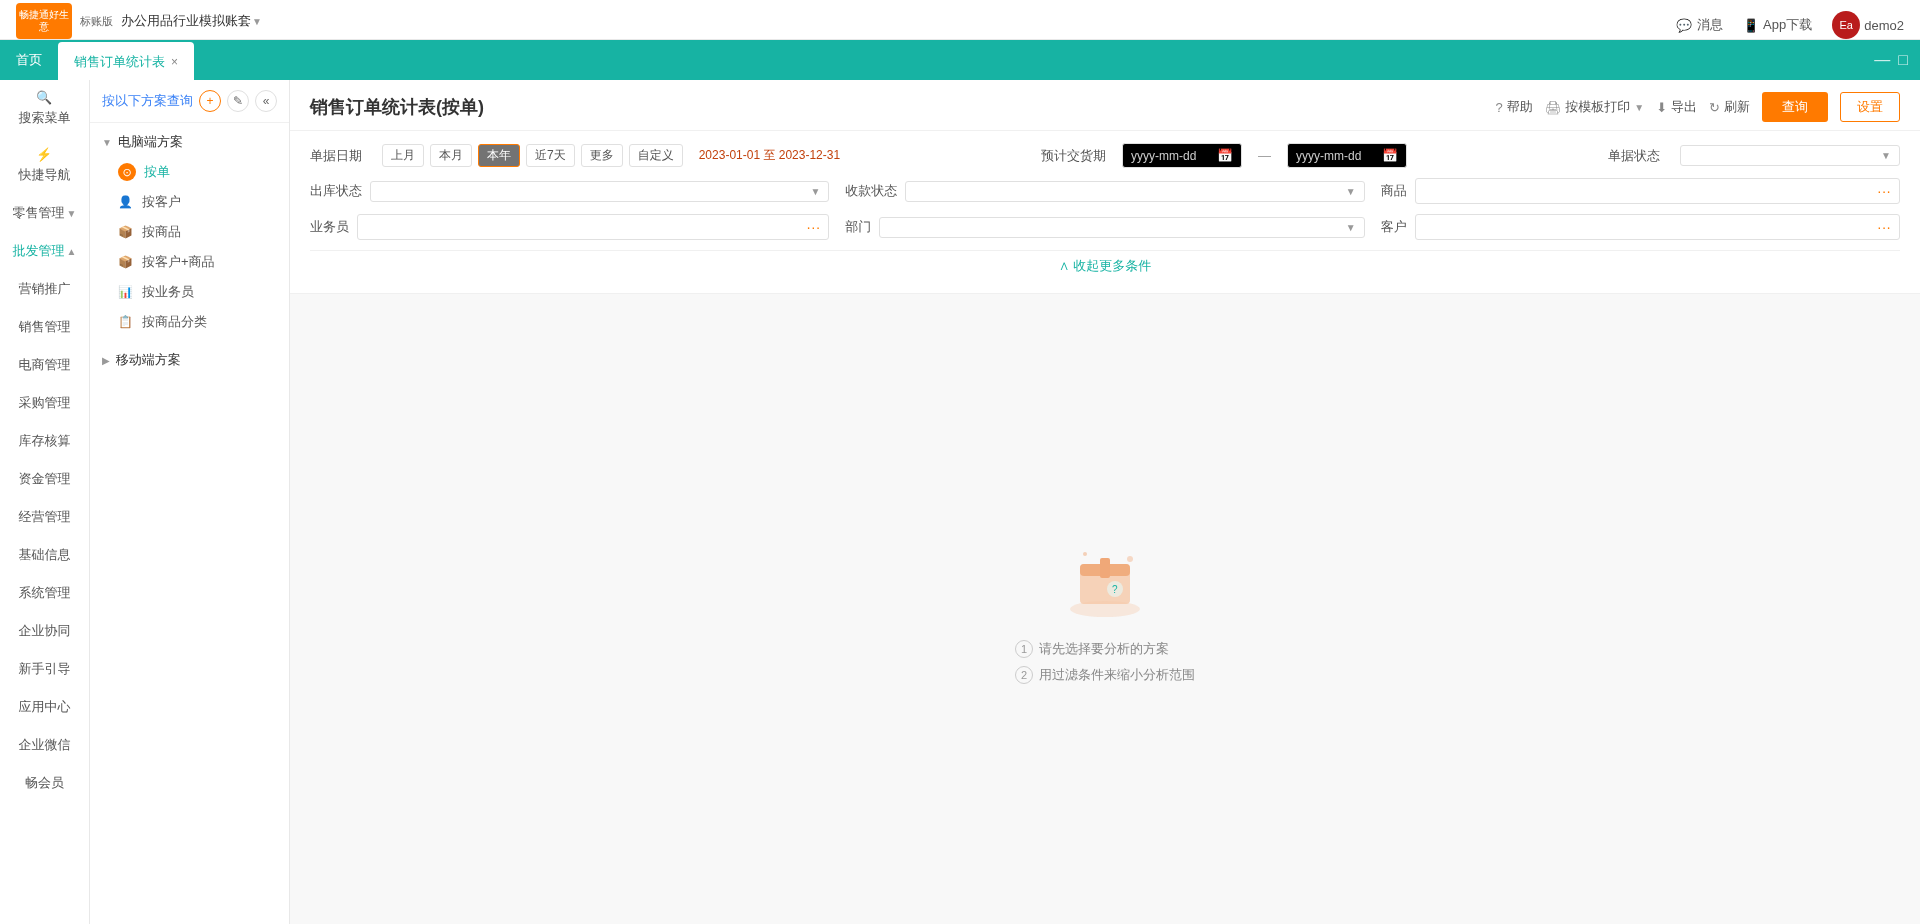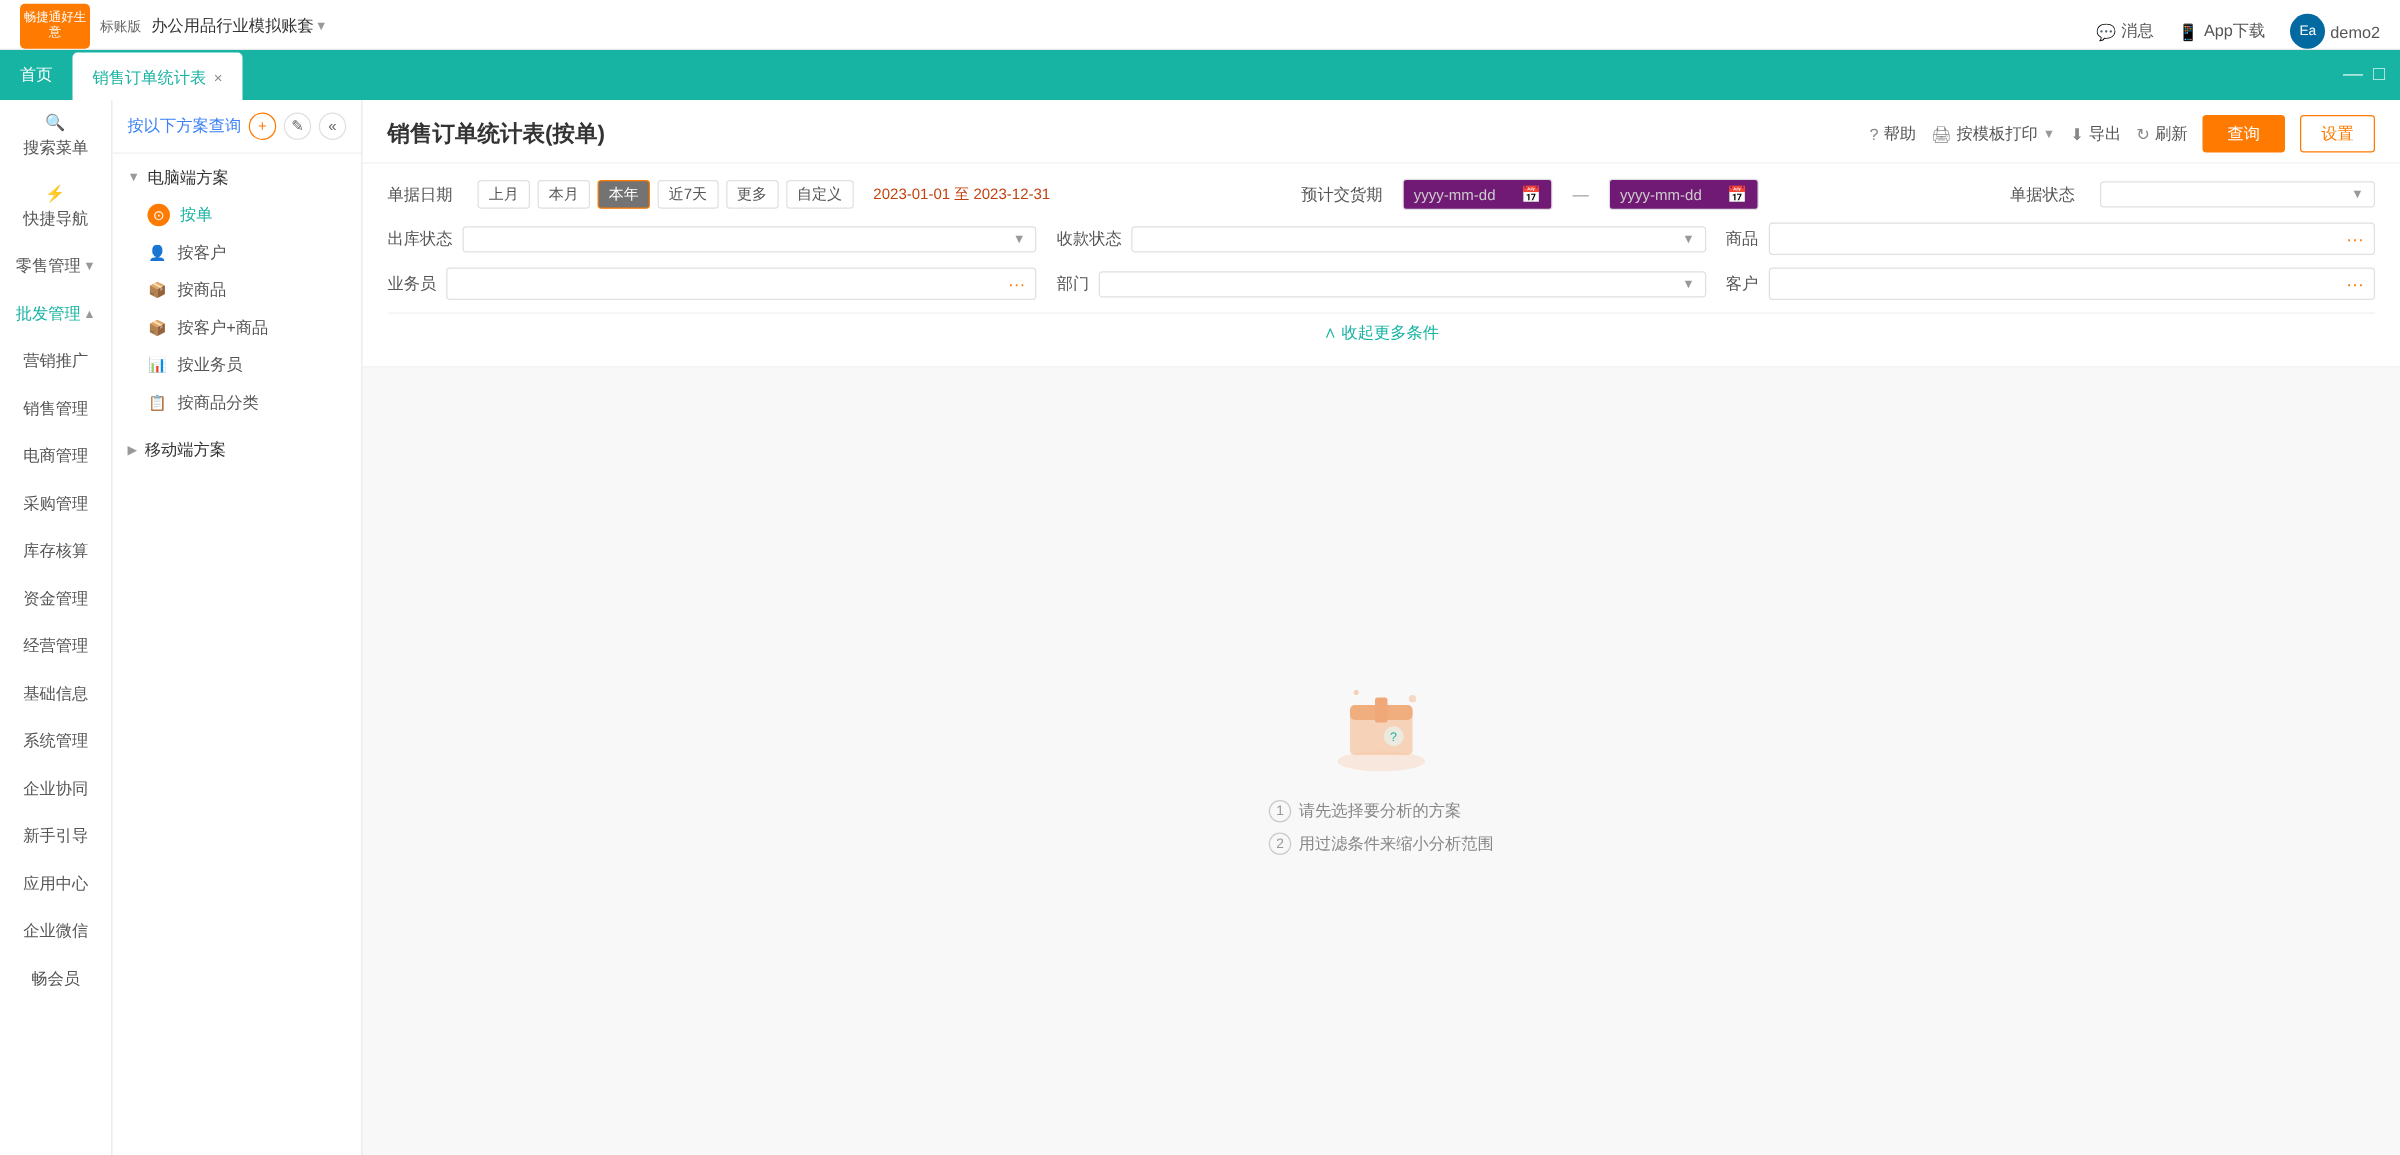--- a/index.html
+++ b/index.html
@@ -5,21 +5,21 @@
     * { box-sizing: border-box; margin: 0; padding: 0; }
     body { font-family: 'Microsoft YaHei', Arial, sans-serif; font-size: 13px; background: #f5f5f5; color: #333; height: 924px; overflow: hidden; display: flex; flex-direction: column; }
 
     
     .topbar { height: 40px; background: #fff; display: flex; align-items: flex-end; padding: 0 16px; border-bottom: 1px solid #e8e8e8; justify-content: space-between; flex-shrink: 0; }
     .topbar-left { display: flex; align-items: center; gap: 8px; }
     .logo-box { width: 56px; height: 36px; background: #ff7a00; border-radius: 4px; display: flex; align-items: center; justify-content: center; color: #fff; font-size: 11px; text-align: center; line-height: 1.2; }
     .dropdown-label { font-size: 13px; color: #333; display: flex; align-items: center; gap: 1px; cursor: pointer; }
     .topbar-right { display: flex; align-items: center; gap: 20px; }
     .topbar-icon-item { display: flex; align-items: center; gap: 4px; color: #555; font-size: 13px; cursor: pointer; }
-    .avatar { width: 28px; height: 28px; border-radius: 50%; background: #0369a1; display: flex; align-items: center; justify-content: center; color: #fff; font-size: 11px; }
+    .avatar { width: 28px; height: 28px; border-radius: 50%; background: #b91c1c; display: flex; align-items: center; justify-content: center; color: #fff; font-size: 11px; }
 
     
     .tabbar { height: 40px; background: #17b3a3; display: flex; align-items: center; flex-shrink: 0; }
     .tab-item { height: 40px; padding: 0 16px; display: flex; align-items: center; gap: 6px; font-size: 13px; cursor: pointer; color: rgba(255,255,255,0.8); }
     .tab-item.active { background: #fff; color: #17b3a3; border-radius: 4px 4px 0 0; margin-top: 4px; }
     .tab-home { color: #fff; align-items: center; }
     .tab-close { font-size: 12px; color: #888; cursor: pointer; }
     .tabbar-right { margin-left: auto; display: flex; align-items: center; gap: 8px; padding-right: 12px; }
     .tabbar-btn { color: rgba(255,255,255,0.8); cursor: pointer; font-size: 16px; }
 
@@ -59,21 +59,21 @@
     .action-item { display: flex; align-items: center; gap: 4px; color: #555; font-size: 13px; cursor: pointer; }
 
     
     .filter-area { background: #fff; padding: 12px 20px; border-bottom: 1px solid #f0f0f0; }
     .filter-row { display: flex; align-items: center; gap: 16px; margin-bottom: 10px; flex-wrap: nowrap; }
     .filter-label { font-size: 13px; color: #555; white-space: nowrap; min-width: 56px; }
     .date-group { display: flex; align-items: center; gap: 6px; }
     .date-quick-btn { padding: 2px 8px; border: 1px solid #e0e0e0; border-radius: 3px; font-size: 12px; color: #555; cursor: pointer; background: #fff; }
     .date-quick-btn.active { background: #737373; color: #fff; border-color: #ff7a00; }
     .date-range-text { font-size: 12px; color: #c2410c; }
-    .filter-input { border: 1px solid #e0e0e0; border-radius: 3px; padding: 4px 8px; font-size: 12px; color: #999; background: #701a75; min-width: 120px; display: flex; align-items: center; justify-content: space-between; cursor: pointer; }
+    .filter-input { border: 1px solid #e0e0e0; border-radius: 3px; padding: 4px 8px; font-size: 12px; color: #999; background: #000000; min-width: 120px; display: flex; align-items: center; justify-content: space-between; cursor: pointer; }
     .filter-input .cal-icon { color: #ff7a00; font-size: 13px; }
     .filter-separator { color: #999; }
     .filter-select { border: 1px solid #e0e0e0; border-radius: 3px; padding: 4px 8px; font-size: 12px; color: #999; background: #fff; min-width: 180px; display: flex; align-items: center; justify-content: space-between; cursor: pointer; }
     .select-arrow { color: #999; font-size: 10px; }
     .query-btn { background: #ff7a00; color: #fff; border: none; border-radius: 3px; padding: 6px 20px; font-size: 13px; cursor: pointer; }
     .set-btn { background: #fff; color: #ff7a00; border: 1px solid #ff7a00; border-radius: 3px; padding: 5px 16px; font-size: 13px; cursor: pointer; }
     .filter-row2 { display: flex; align-items: center; gap: 16px; margin-bottom: 10px; }
     .filter-field { display: flex; align-items: center; gap: 8px; flex: 1; }
     .filter-field-label { font-size: 13px; color: #555; white-space: nowrap; }
     .filter-select-wide { border: 1px solid #e0e0e0; border-radius: 3px; padding: 4px 8px; font-size: 12px; color: #999; background: #fff; flex: 1; display: flex; align-items: center; justify-content: space-between; cursor: pointer; }

